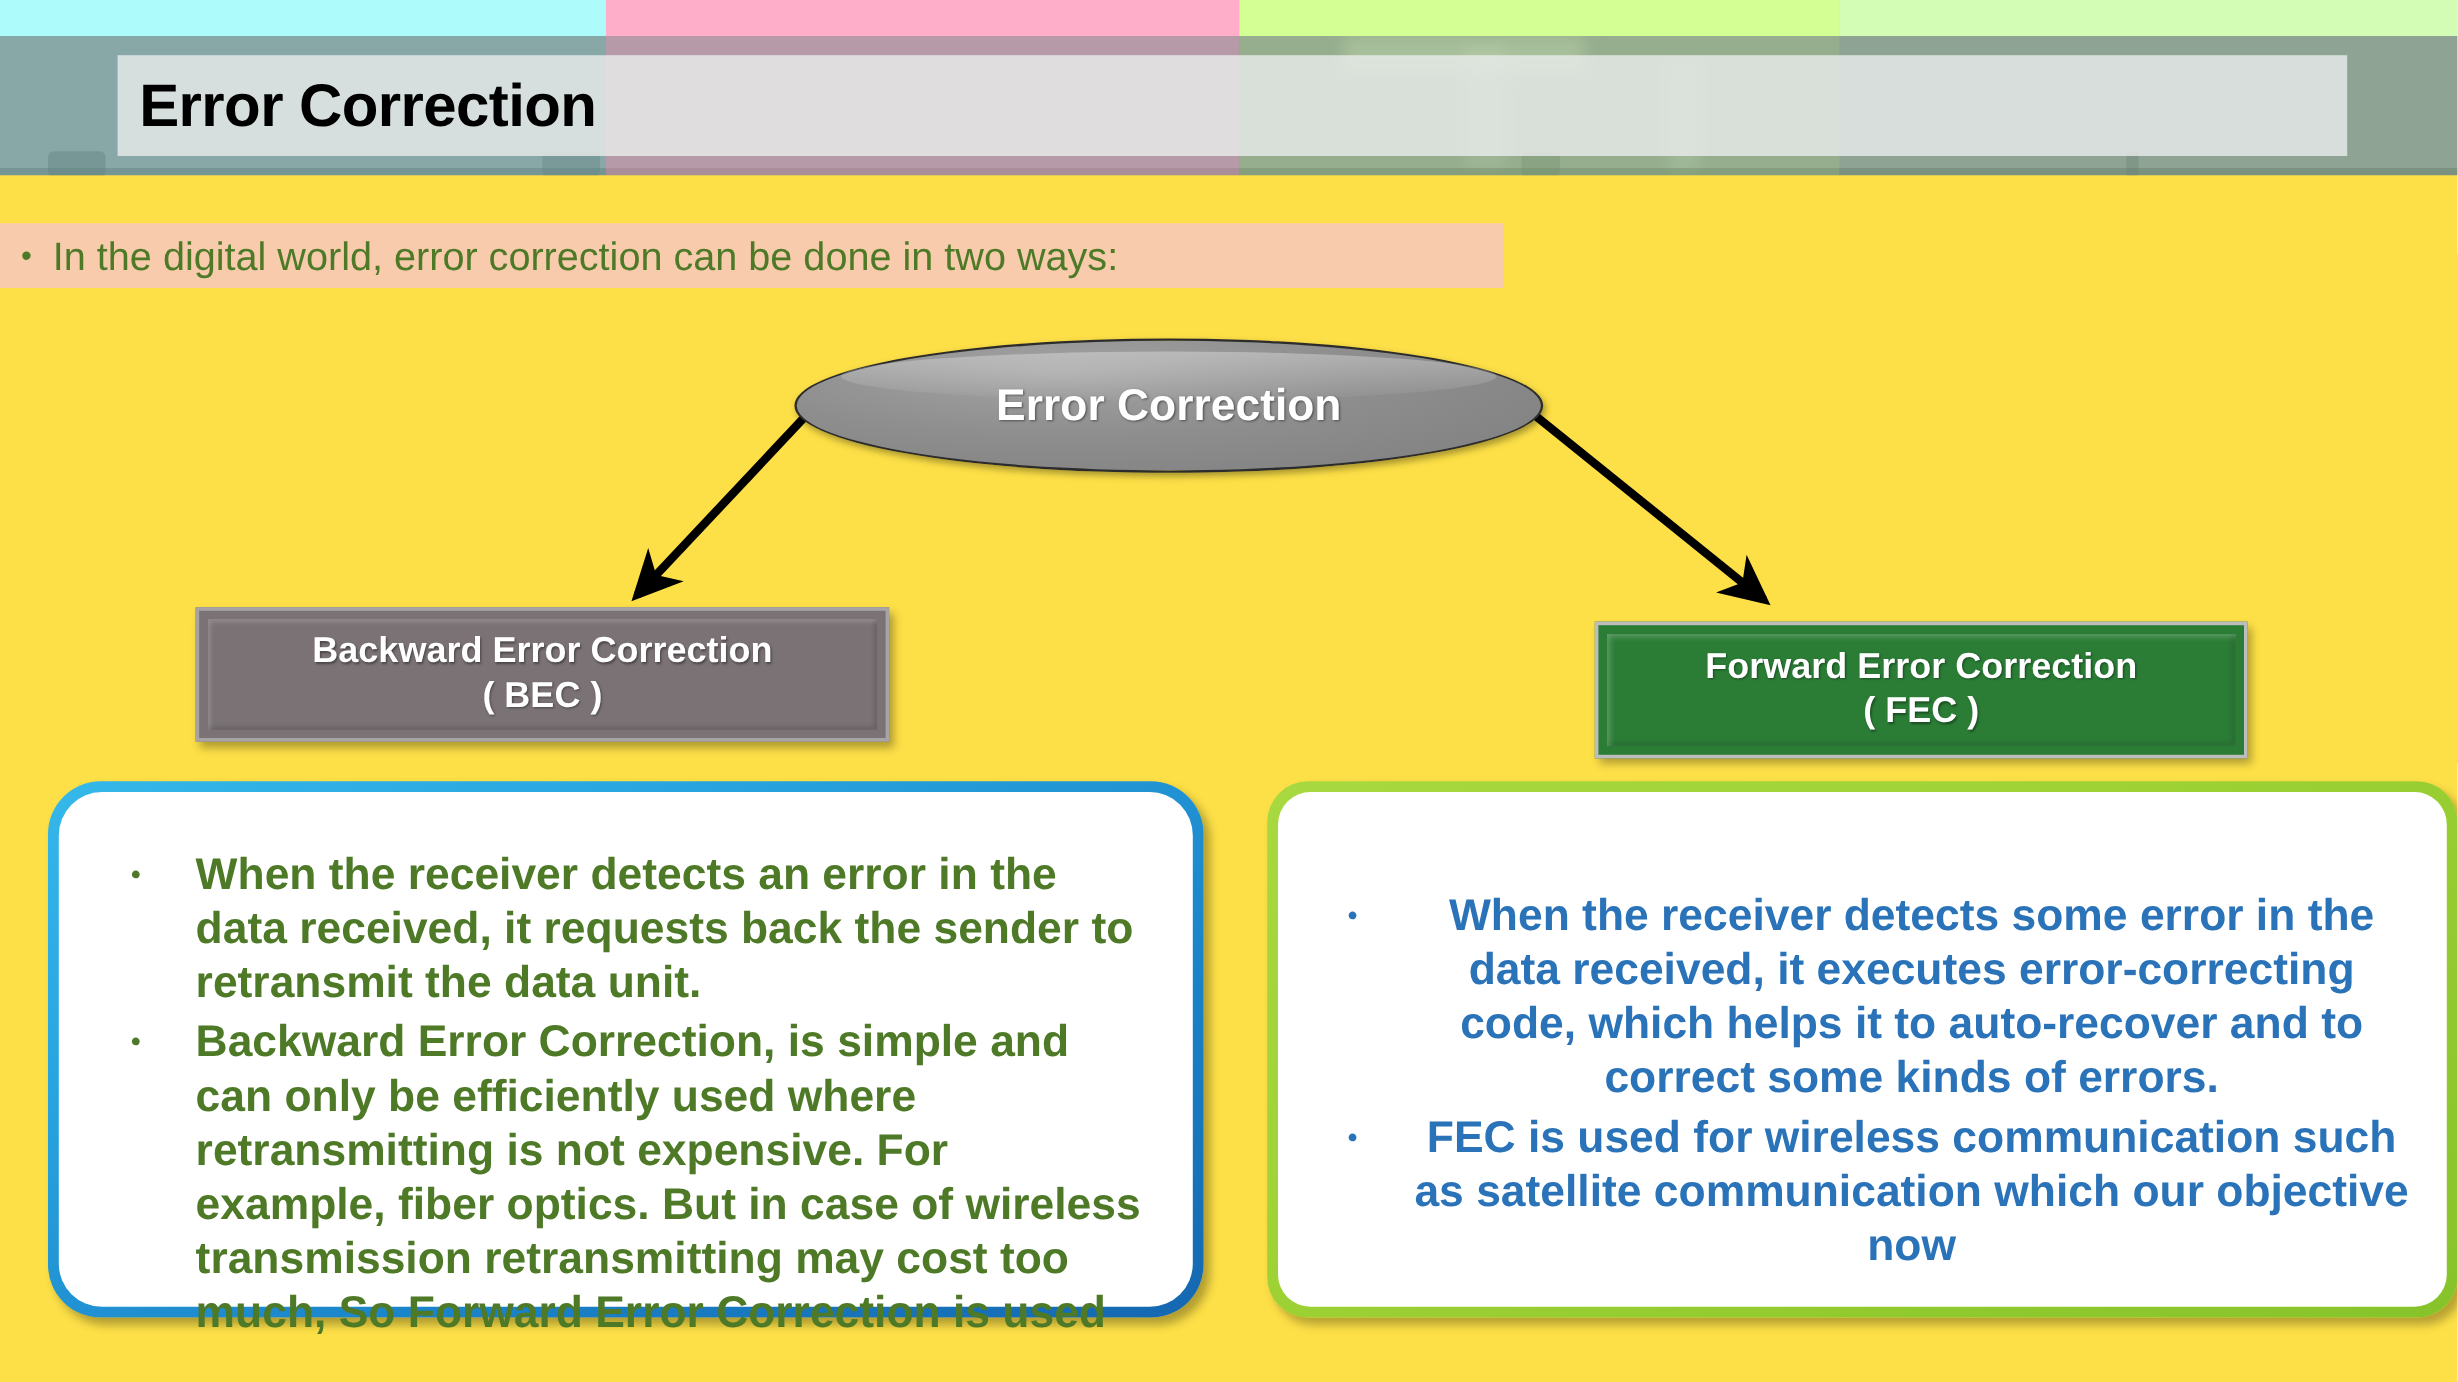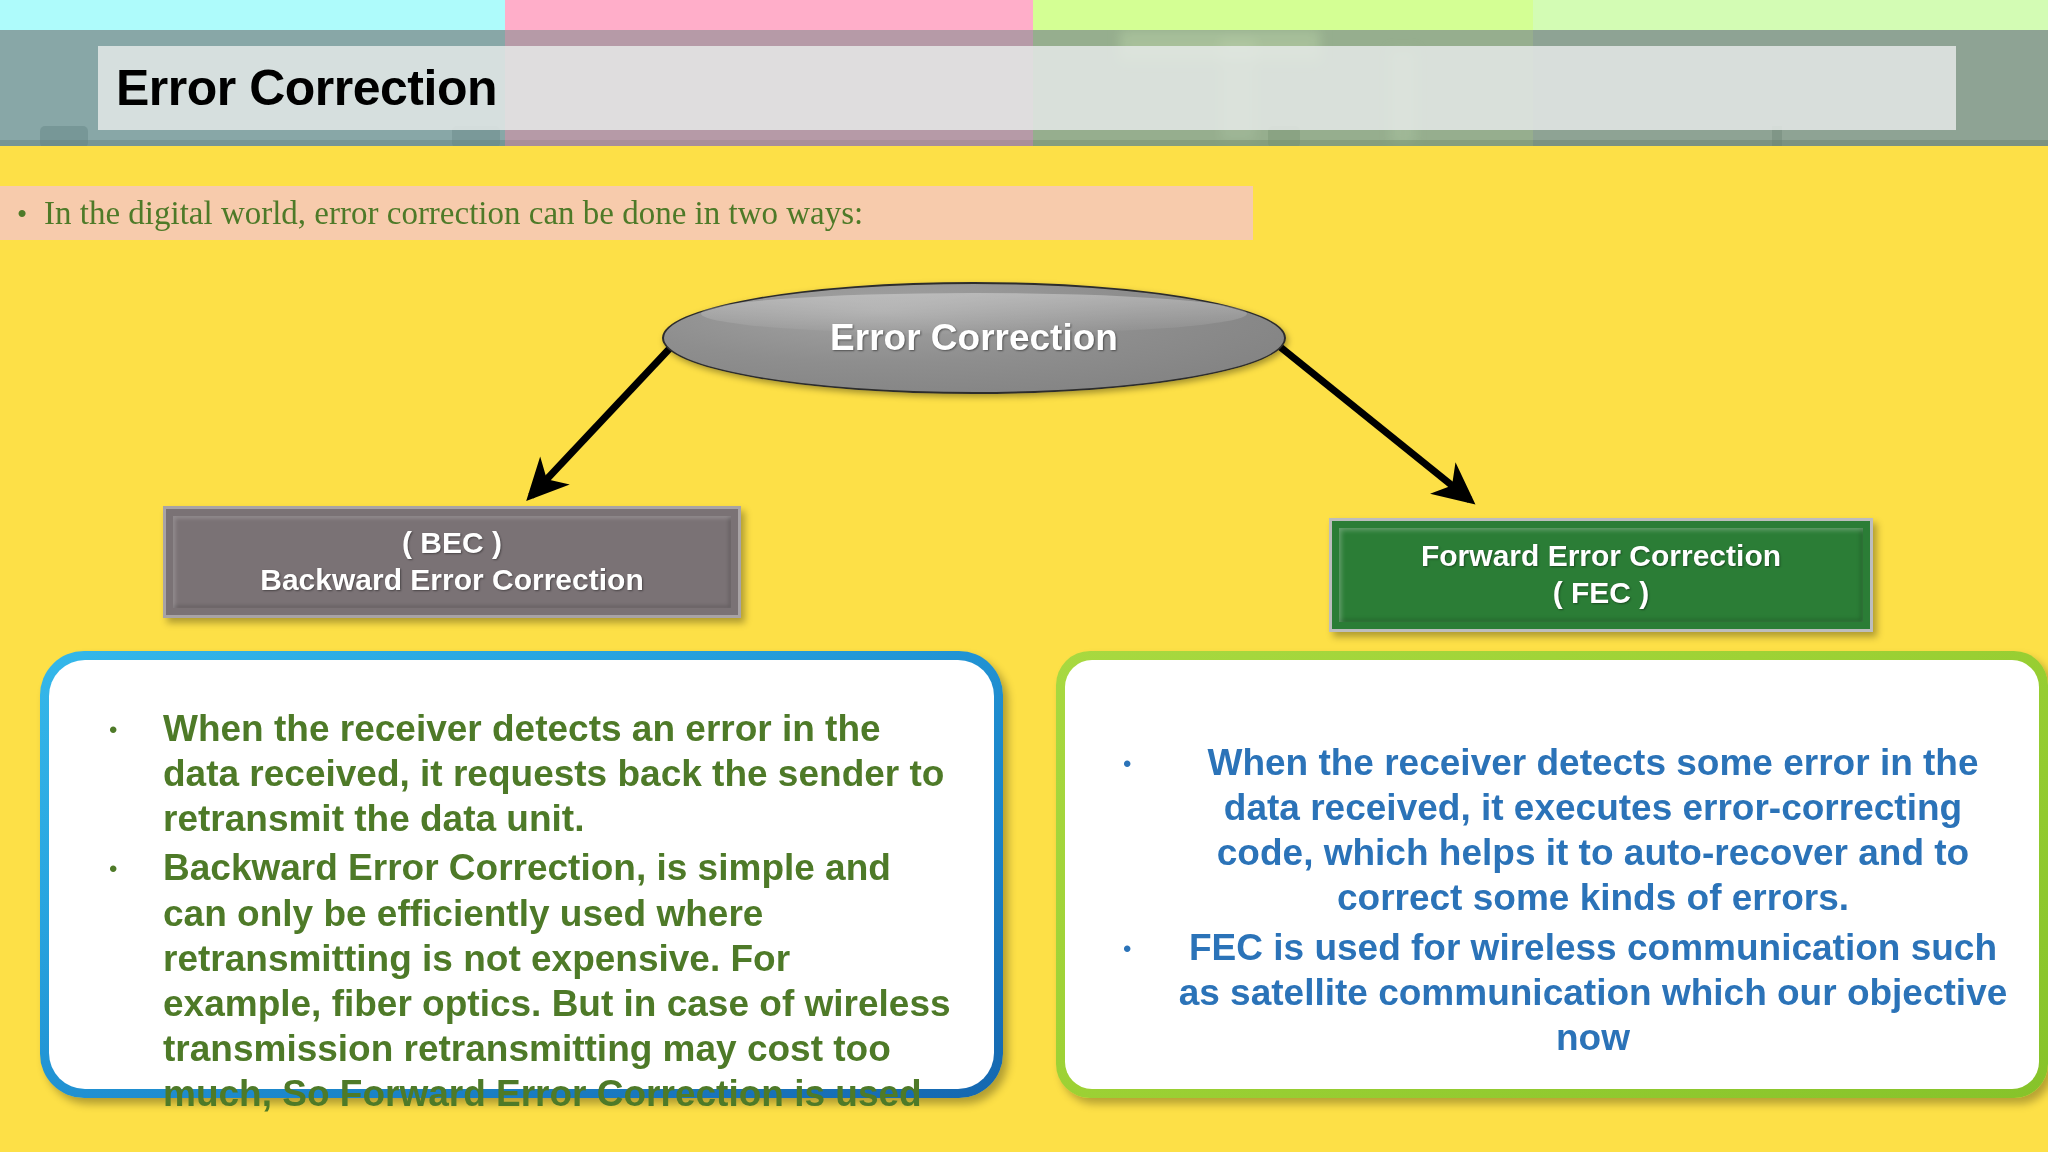--- a/index.html
+++ b/index.html
@@ -110,21 +110,21 @@
     font-size: 33px;
     font-weight: normal;
   }
   .lead-bullet {
     width: 44px;
     text-align: center;
     font-size: 26px;
     color: #4e7a28;
     line-height: 1;
   }
-  .lead-text { line-height: 1; font-family: Liberation Serif, serif; }
+  .lead-text { line-height: 1; }
 
   
   .ellipse {
     position: absolute;
     left: 662px;
     top: 282px;
     width: 620px;
     height: 108px;
     border-radius: 50%;
     background: radial-gradient(ellipse at 35% 25%, #a3a3a3 0%, #8e8e8e 45%, #7e7e7e 100%);
@@ -323,22 +323,22 @@
     <line x1="1279" y1="346" x2="1470" y2="500" stroke="#000000" stroke-width="7" marker-end="url(#ah)"></line>
   </svg>
 
   <div class="ellipse">
     <span class="ellipse-label">Error Correction</span>
   </div>
 
   <div class="node-box node-bec">
     <div class="node-inner">
       <div>
+        <div>Backward Error Correction</div>
         <div>( BEC )</div>
-        <div>Backward Error Correction</div>
       </div>
     </div>
   </div>
 
   <div class="node-box node-fec">
     <div class="node-inner">
       <div>
         <div>Forward Error Correction</div>
         <div>( FEC )</div>
       </div>

